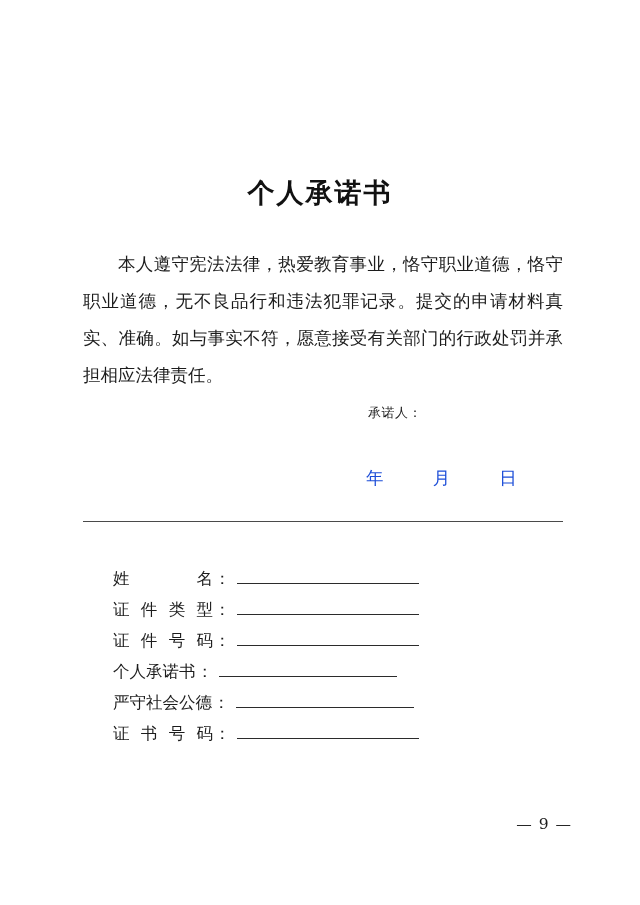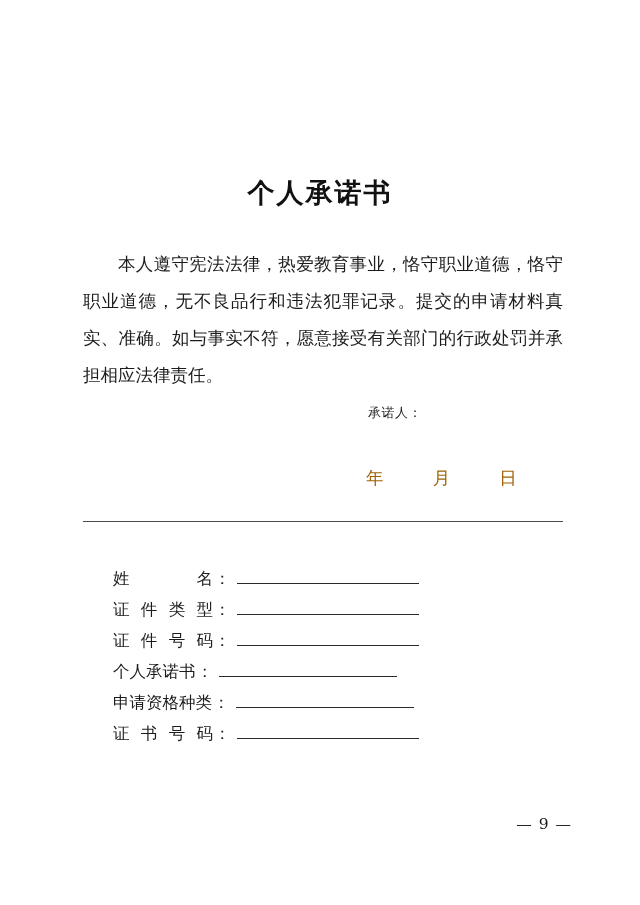--- a/index.html
+++ b/index.html
@@ -60,21 +60,21 @@
     color: #1c1c1c;
     letter-spacing: 0.5px;
     margin-left: 24px;
   }
   .date-line {
     position: absolute;
     top: 465px;
     left: 366px;
     font-size: 17.5px;
     line-height: 26px;
-    color: #a16207;
+    color: #1d4ed8;
   }
   .date-line .dspacer {
     display: inline-block;
     width: 38px;
   }
 
   
   .divider {
     position: absolute;
     top: 521px;
@@ -220,21 +220,21 @@
     <div class="field-row" data-width="full">
       <span class="field-label">
         <span class="lbl">个人承诺书</span>
         <span class="colon">：</span>
       </span>
       <span class="field-underline"></span>
     </div>
 
     <div class="field-row" data-width="full">
       <span class="field-label">
-        <span class="lbl">申请资格种类</span>
+        <span class="lbl">严守社会公德</span>
         <span class="colon">：</span>
       </span>
       <span class="field-underline"></span>
     </div>
 
     <div class="field-row" data-width="wide">
       <span class="field-label">
         <span class="lbl">
             <span>证</span>
             <span>书</span>

